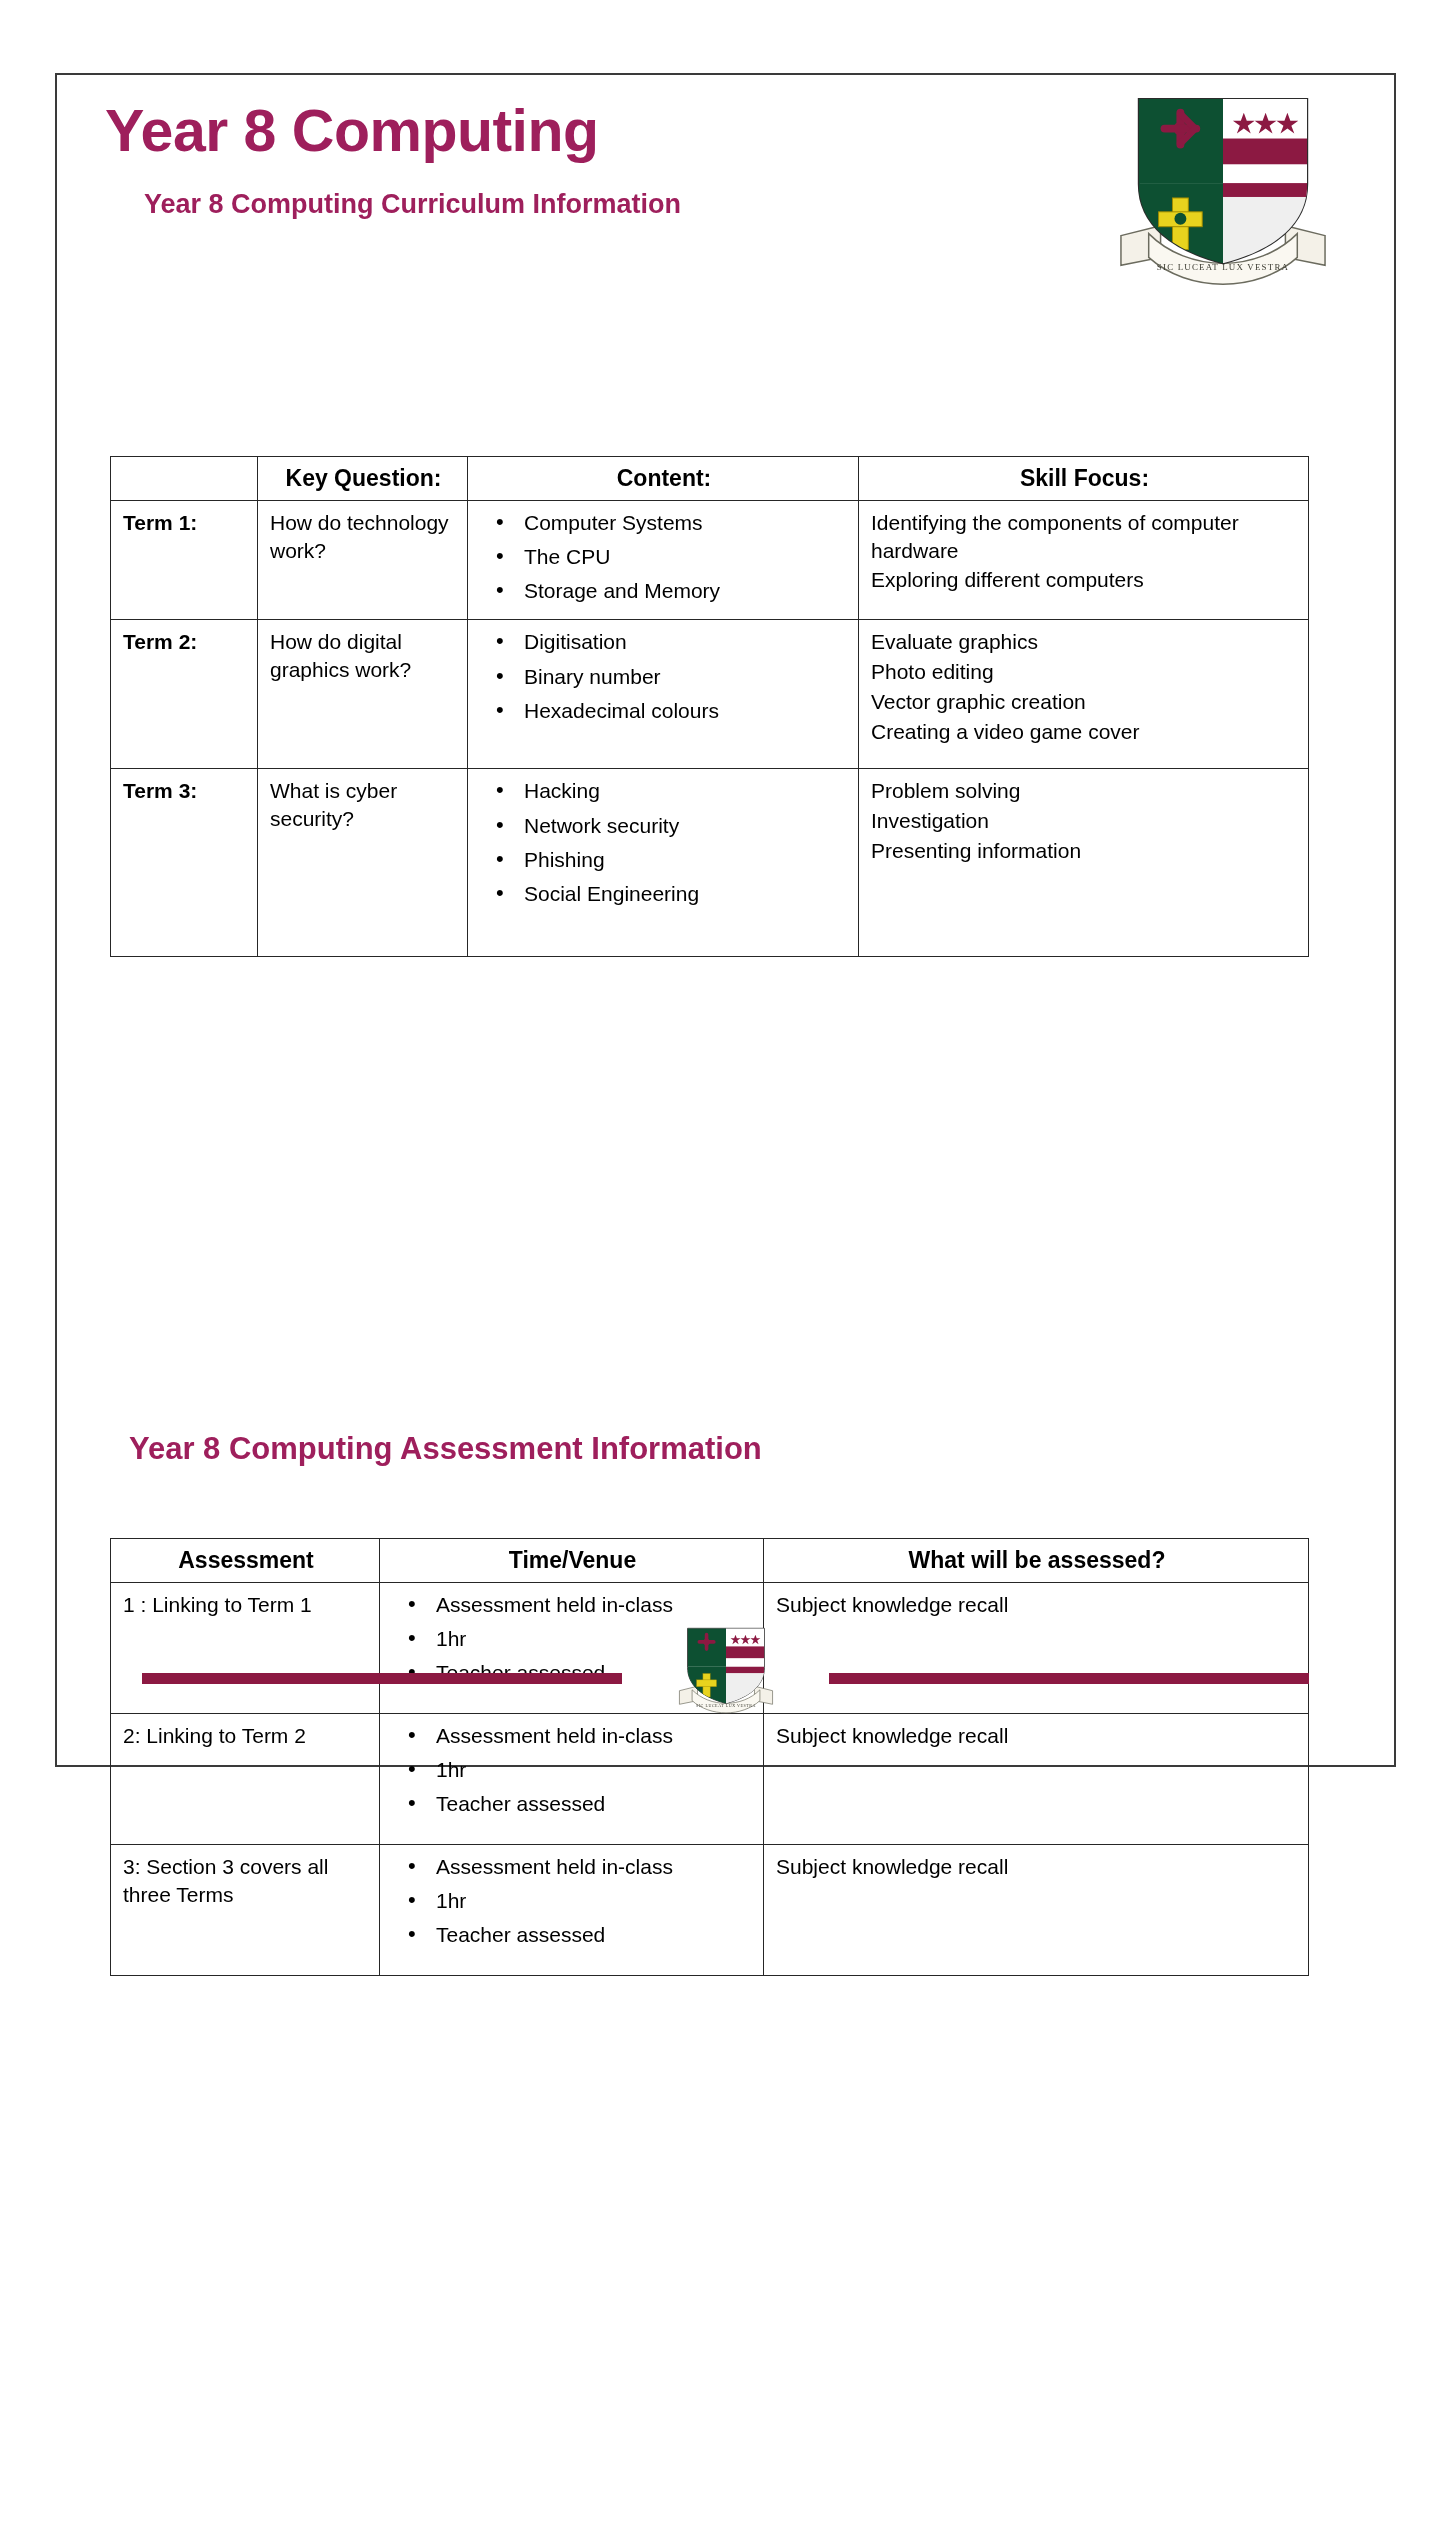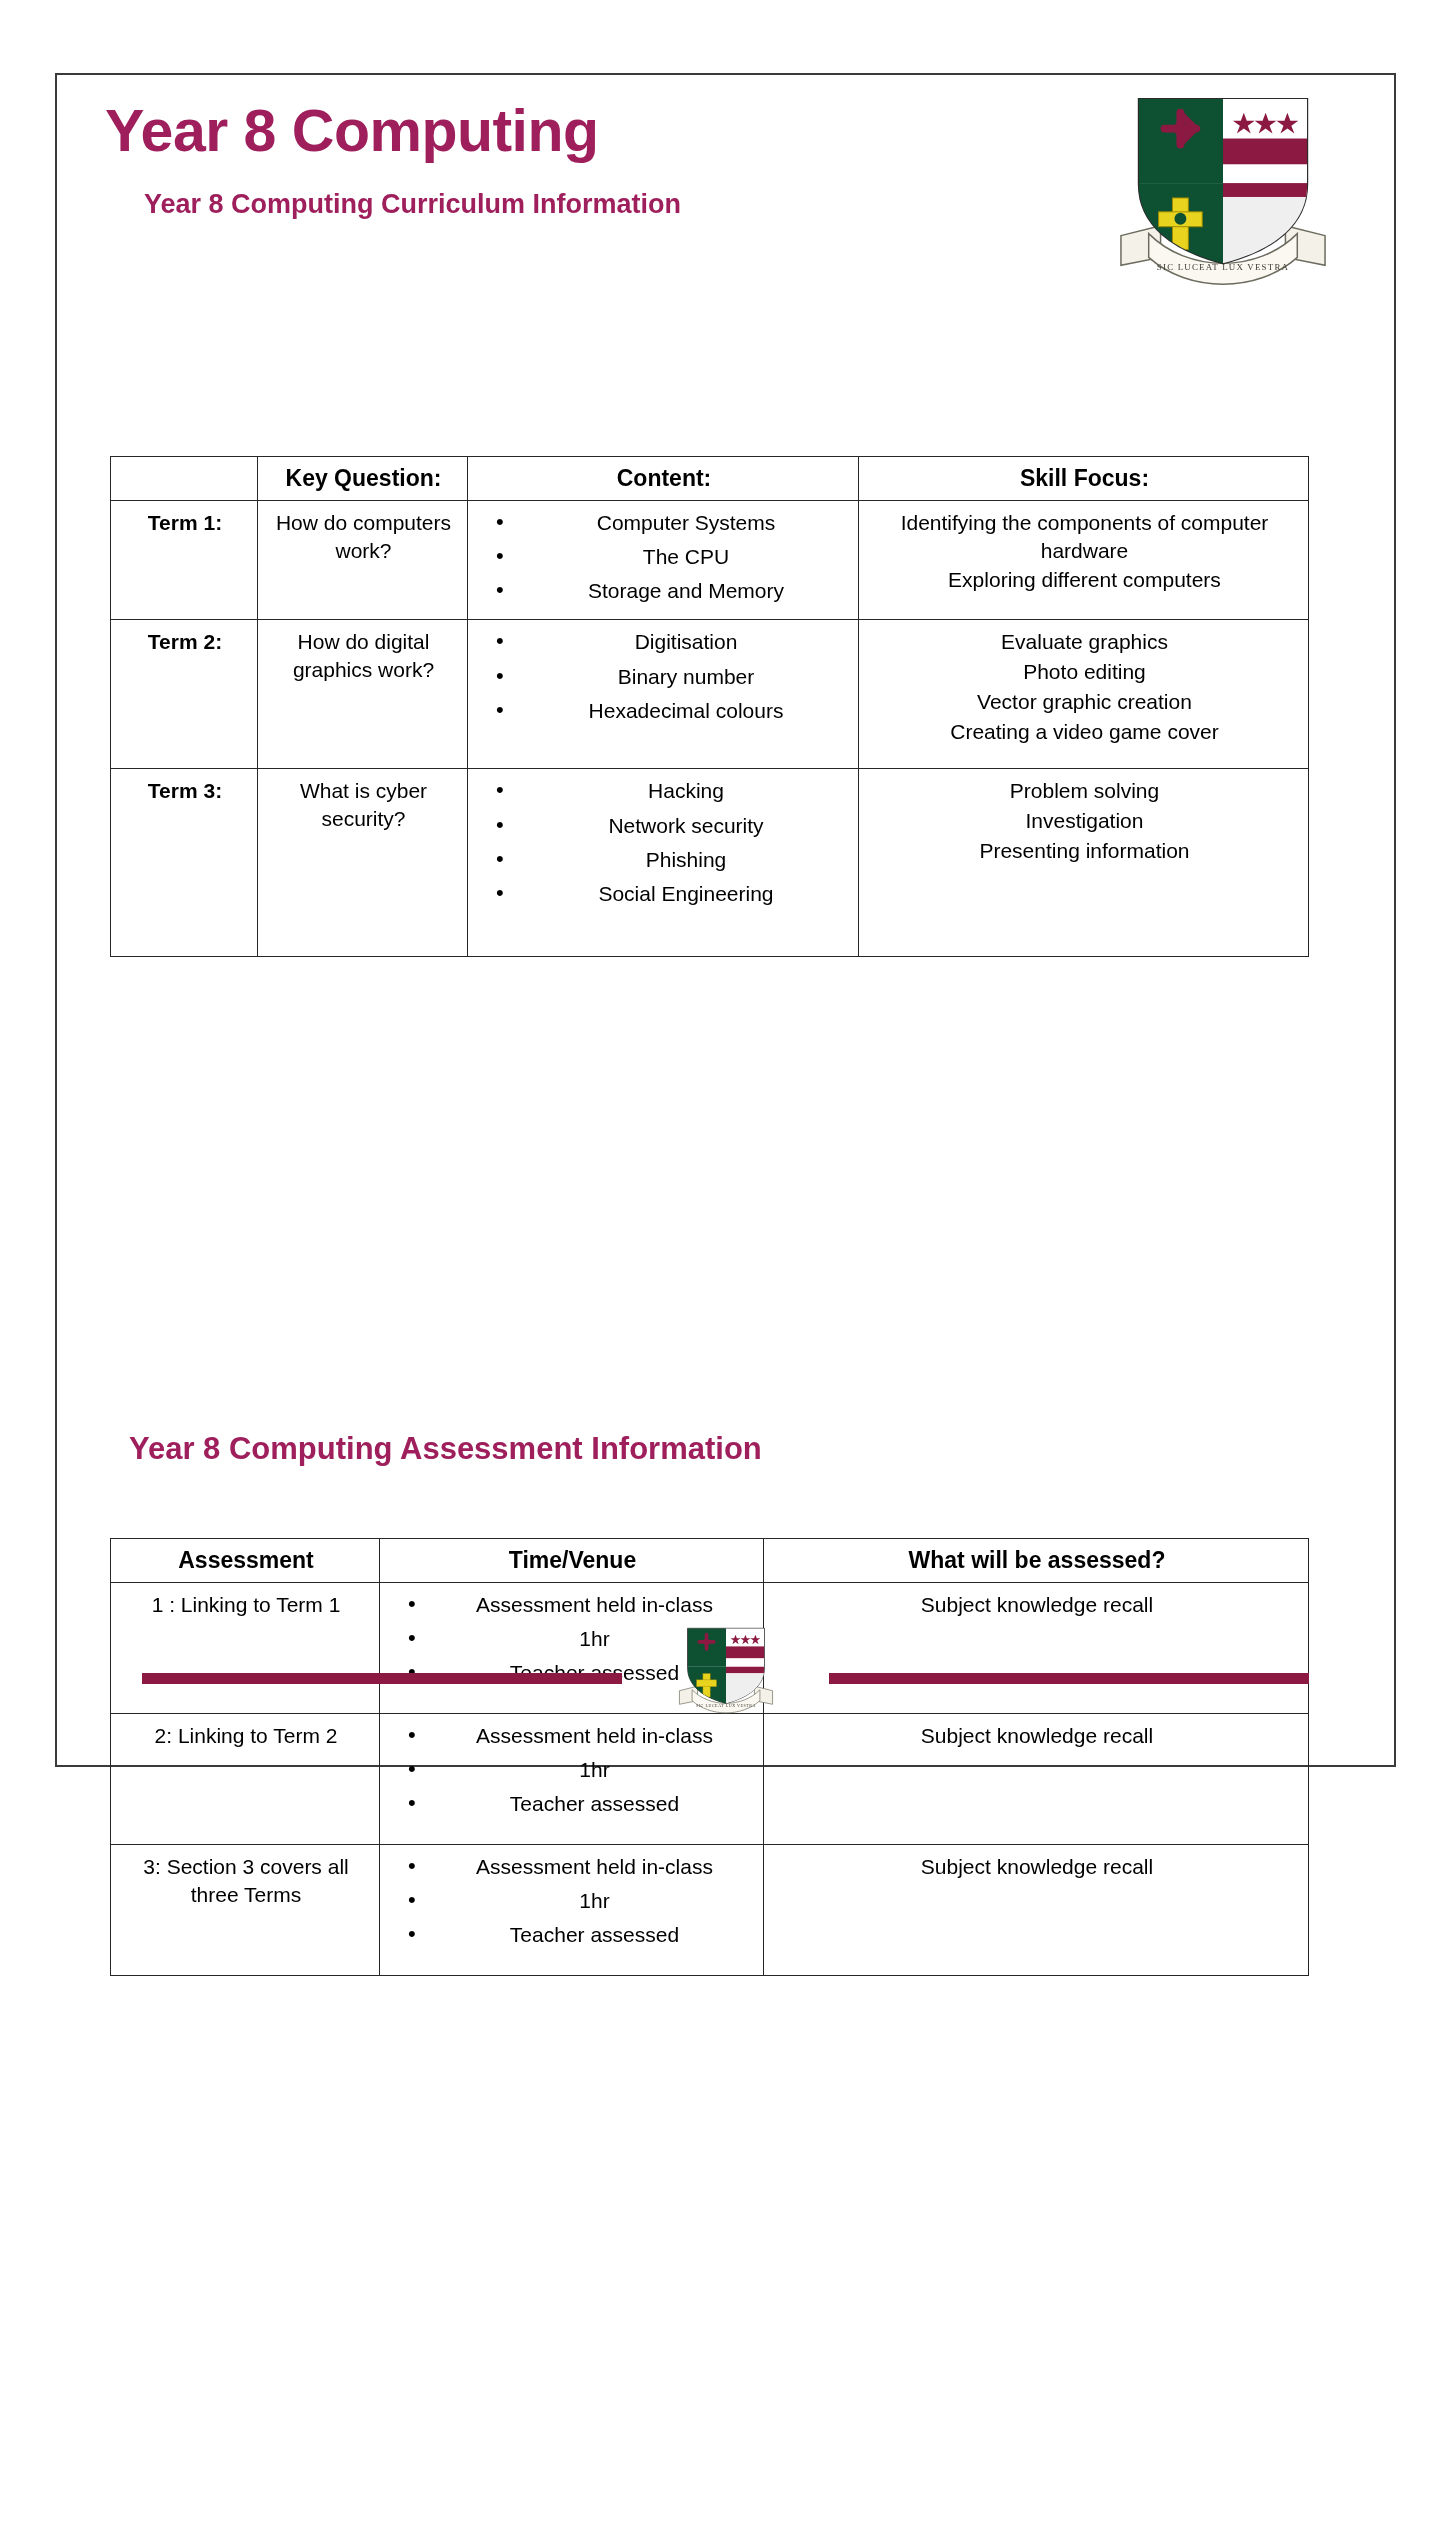--- a/index.html
+++ b/index.html
@@ -75,21 +75,20 @@
     left: 53px;
     top: 1463px;
     width: 1198px;
   }
   table td, table th {
     border: 1.5px solid #262626;
     vertical-align: top;
     padding: 8px 10px 8px 12px;
     font-size: 21px;
     line-height: 1.33;
-    text-align: center;
   }
   table th {
     font-weight: bold;
     font-size: 23px;
     padding-top: 6px;
     padding-bottom: 6px;
   }
   .th-blank { border: 1.5px solid #262626; }
   td.term-label {
     font-weight: bold;
@@ -195,21 +194,21 @@
       <tr>
         <th class="th-blank"></th>
         <th>Key Question:</th>
         <th>Content:</th>
         <th>Skill Focus:</th>
       </tr>
     </thead>
     <tbody>
       <tr style="height:117px">
         <td class="term-label">Term 1:</td>
-        <td>How do computers work?</td>
+        <td>How do technology work?</td>
         <td>
           <ul class="bullets">
             <li>Computer Systems</li>
             <li>The CPU</li>
             <li>Storage and Memory</li>
           </ul>
         </td>
         <td>
           <div class="lines">
             <div>Identifying the components of computer hardware</div>

